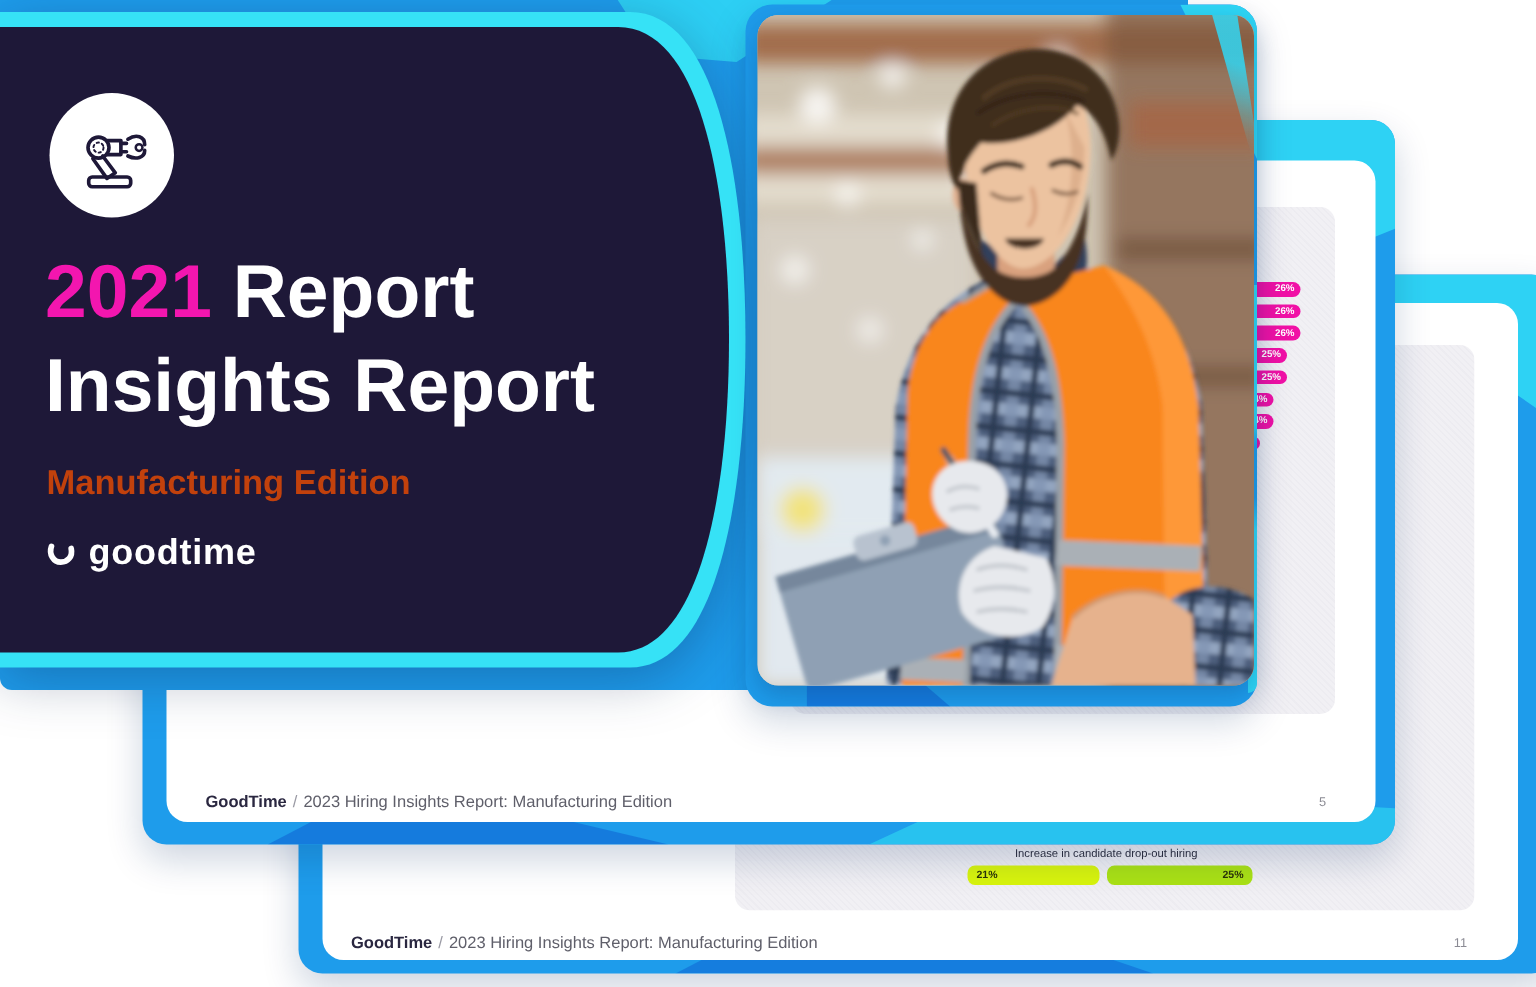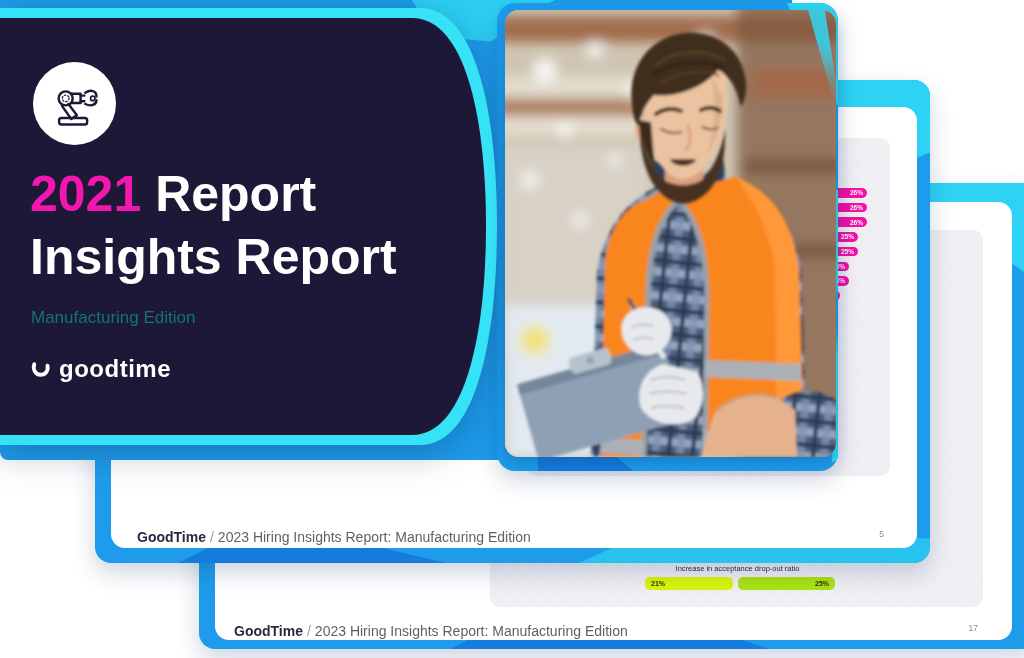--- a/index.html
+++ b/index.html
@@ -46,21 +46,21 @@
   .green-bar.first{justify-content:flex-start;padding-left:6px;}
   .green-bar.second{justify-content:flex-end;padding-right:6px;}
 
   
   .pink-bar{position:absolute;left:600px;height:9.5px;border-radius:6px;background:#f111a6;
             color:#fff;font-size:6.5px;font-weight:bold;display:flex;align-items:center;
             justify-content:flex-end;padding-right:4px;}
 
   
   #p5-paragraph{left:137px;top:466px;width:390px;font-size:9px;line-height:14px;color:#3f3d4d;}
-  .footer{position:absolute;font-size:14px;color:#5f5f6a;white-space:nowrap;}
+  .footer{position:absolute;font-size:11px;color:#5f5f6a;white-space:nowrap;}
   .footer .brand{font-weight:bold;color:#2a2740;}
   .footer .sep{color:#9a9aa4;margin:0 4px;font-weight:300;}
   .pagenum{position:absolute;font-size:8.5px;color:#8b8b94;text-align:right;}
   #p5-footer{left:137px;top:529px;}
   #p5-num{left:862px;top:529px;width:22px;}
   #p11-footer{left:234px;top:623px;}
   #p11-num{left:948px;top:623px;width:30px;}
 
   
   #backing{left:497px;top:3px;width:341px;height:468px;border-radius:18px;background:#1e9ceb;
@@ -72,21 +72,21 @@
      border-radius:0 0 14px 0;}
   #backing .darkpara{position:absolute;inset:0;border-radius:18px;background:#1478dc;
                    clip-path:polygon(12% 97%,24% 90%,40% 100%,12% 100%);opacity:.9;}
   #cover-svg{left:0;top:0;filter:drop-shadow(0 8px 18px rgba(5,25,70,.30));}
 
   #robot-circle{left:33px;top:62px;width:83px;height:83px;border-radius:50%;background:#ffffff;
                 display:flex;align-items:center;justify-content:center;}
   #cover-title{left:30px;top:163px;width:470px;font-size:50px;line-height:63px;font-weight:bold;
                color:#ffffff;letter-spacing:0;}
   #cover-title .accent{color:#f316af;}
-  #cover-subtitle{left:31px;top:308px;font-size:17px;font-weight:normal;color:#0f766e;}
+  #cover-subtitle{left:31px;top:308px;font-size:23px;font-weight:bold;color:#c2410c;}
   #cover-logo{left:30px;top:355px;display:flex;align-items:center;gap:8px;}
   #cover-logo .logo-text{font-size:24px;font-weight:bold;color:#ffffff;letter-spacing:.5px;}
 
   
   #photo{left:505px;top:10px;width:331px;height:447px;border-radius:14px;overflow:hidden;
          background:#c9bfae;box-shadow:0 6px 16px rgba(8,45,100,.25);}
   #photo .streak{position:absolute;right:0;top:0;width:62px;height:100px;opacity:.85;
      background:linear-gradient(200deg,#31d7f4 30%, rgba(49,215,244,0) 75%);
      clip-path:polygon(55% 0,82% 0,100% 72%,100% 100%);}
 </style>
@@ -94,29 +94,29 @@
 <body>
 
 <div id="canvas">
 
   <div id="s3-bg" class="slide-bg">
     <div class="light"></div>
     <div class="dark"></div>
   </div>
   <div id="s3-page" class="page"></div>
   <div id="s3-gray" class="gray-panel"></div>
-  <div id="g-title" class="abs">Increase in acceptance drop-out ratio</div>
+  <div id="g-title" class="abs">Increase in candidate drop-out hiring</div>
   <div id="green-bars" class="abs">
       <div class="green-bar first" style="left: 645px; width: 88px; background: rgb(217, 245, 12);">21%</div>
       <div class="green-bar second" style="left: 738px; width: 97px; background: rgb(171, 226, 20);">25%</div>
     </div>
   <div id="p11-footer" class="footer">
     <span class="brand">GoodTime</span><span class="sep">/</span><span>2023 Hiring Insights Report: Manufacturing Edition</span>
   </div>
-  <div id="p11-num" class="pagenum">17</div>
+  <div id="p11-num" class="pagenum">11</div>
 
   <div id="s2-bg" class="slide-bg">
     <div class="light"></div>
     <div class="dark"></div>
     <div class="light2"></div>
   </div>
   <div id="s2-page" class="page"></div>
   <div id="s2-gray" class="gray-panel"></div>
   <div id="pink-bars" class="abs">
       <div class="pink-bar" style="top: 188px; width: 267px; background: rgb(241, 17, 166);">26%</div>

